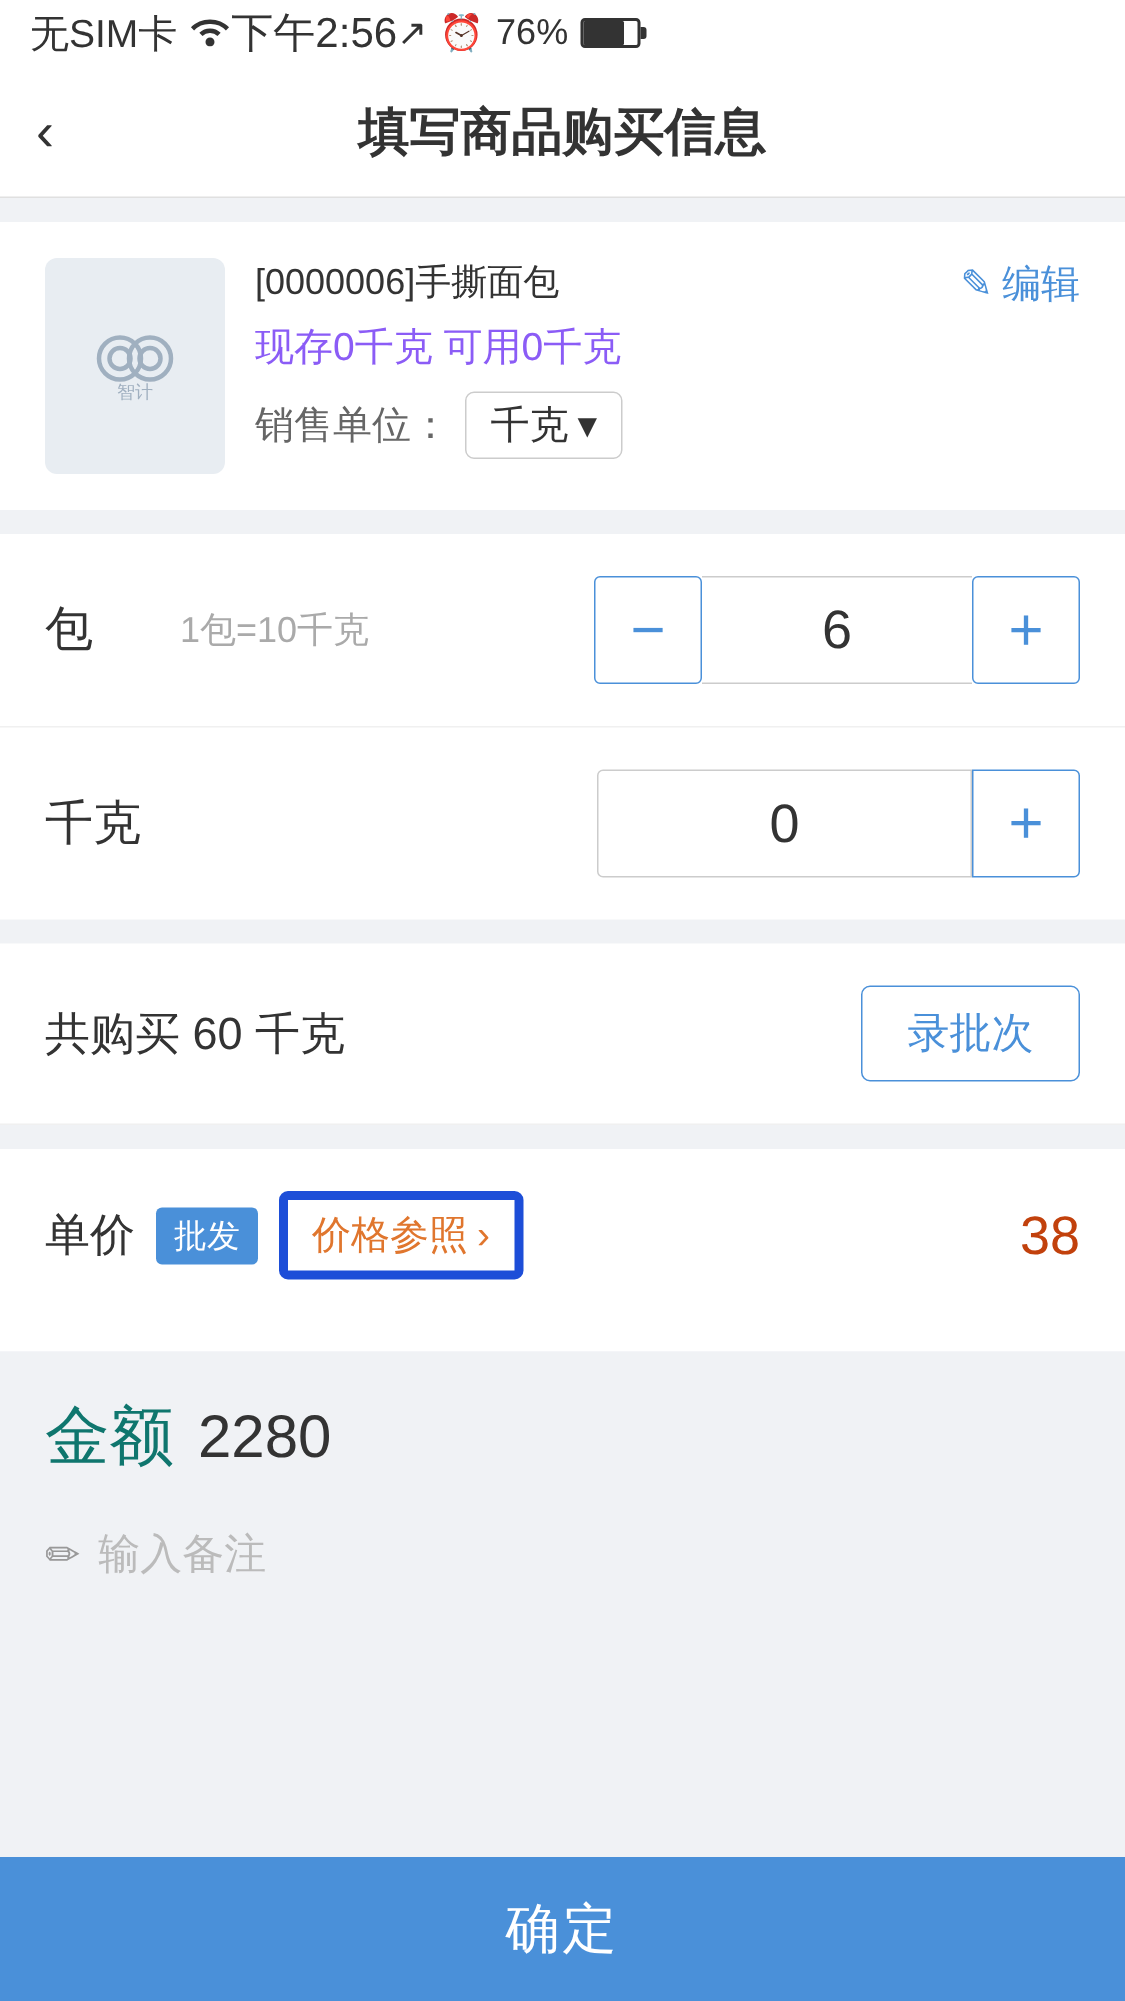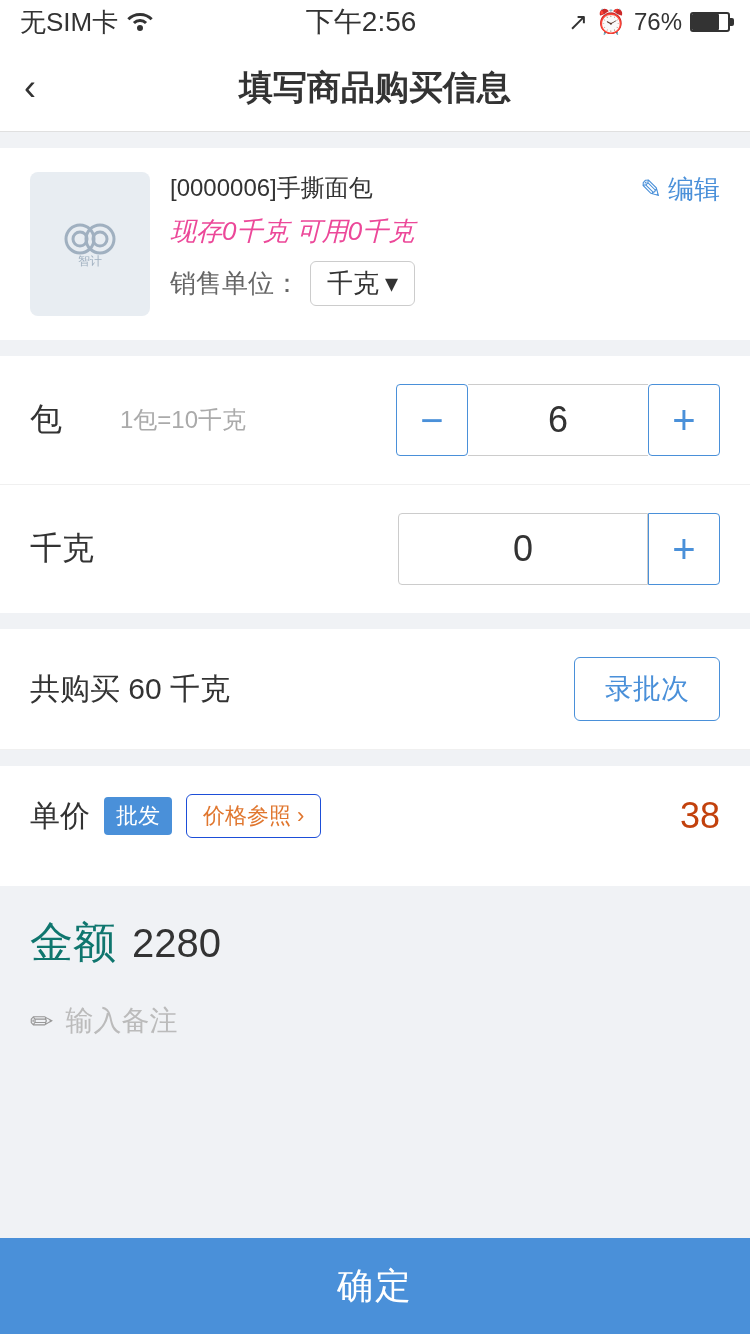--- a/index.html
+++ b/index.html
@@ -13,21 +13,20 @@
       color: #333;
     }
 
     
     .status-bar {
       width: 750px;
       height: 44px;
       background: #fff;
       display: flex;
       align-items: center;
-      justify-content: space-between;
       padding: 0 20px;
       font-size: 26px;
       color: #333;
     }
     .status-left { display: flex; align-items: center; gap: 8px; }
     .status-center { font-weight: 500; font-size: 28px; }
     .status-right { display: flex; align-items: center; gap: 8px; font-size: 24px; }
     .battery-icon {
       display: inline-block;
       width: 40px;
@@ -100,23 +99,22 @@
     }
     .product-info { flex: 1; }
     .product-name {
       font-size: 24px;
       font-weight: 500;
       color: #333;
       margin-bottom: 10px;
     }
     .product-stock {
       font-size: 26px;
-      color: #ec4899;
+      color: #8b5cf6;
       margin-bottom: 12px;
-      font-style: italic;
     }
     .product-unit-row {
       display: flex;
       align-items: center;
       gap: 10px;
       font-size: 26px;
       color: #666;
     }
     .unit-select {
       border: 1px solid #ccc;
@@ -280,24 +278,24 @@
       color: #333;
     }
     .batch-badge {
       background: #4a90d9;
       color: #fff;
       font-size: 22px;
       padding: 4px 12px;
       border-radius: 4px;
     }
     .price-ref-btn {
-      border: 1px solid #1d4ed8;
+      border: 6px solid #1d4ed8;
       color: #e0762e;
       background: #fff;
-      font-size: 22px;
+      font-size: 26px;
       padding: 6px 16px;
       border-radius: 6px;
       display: flex;
       align-items: center;
       gap: 6px;
       cursor: pointer;
     }
     .price-value {
       font-size: 36px;
       color: #c2410c;

